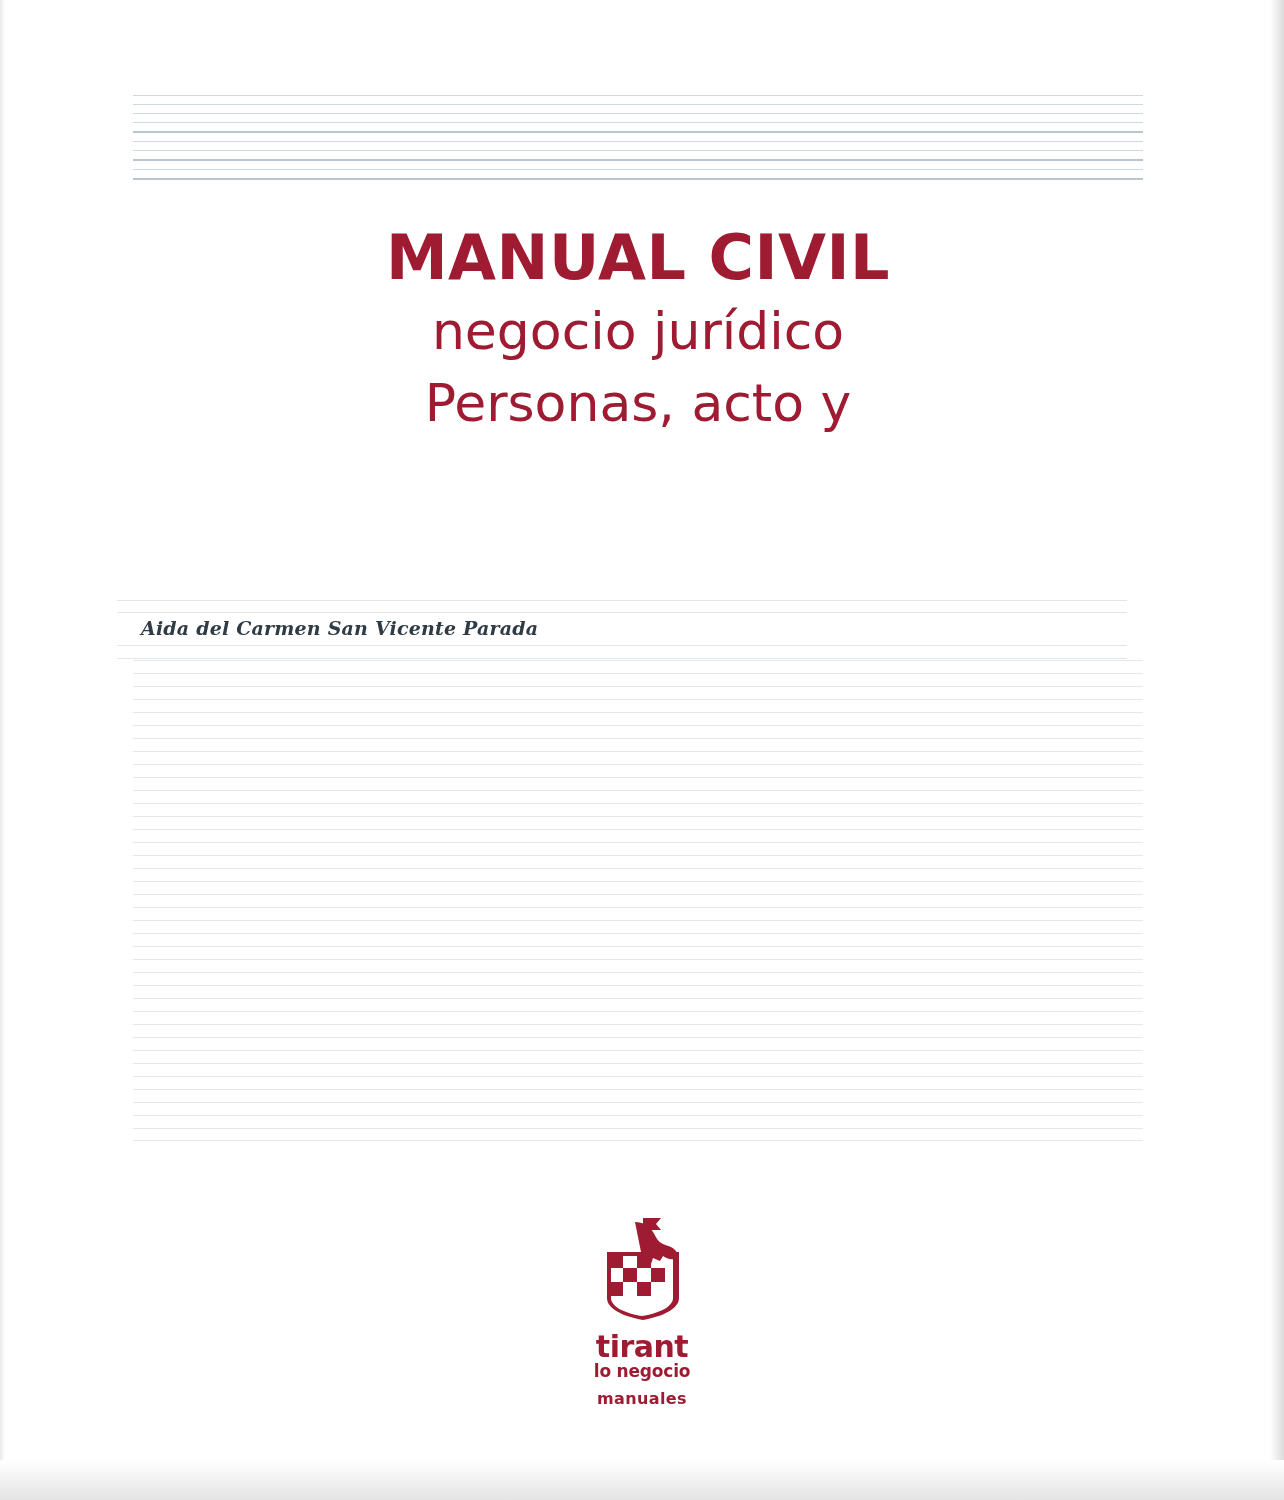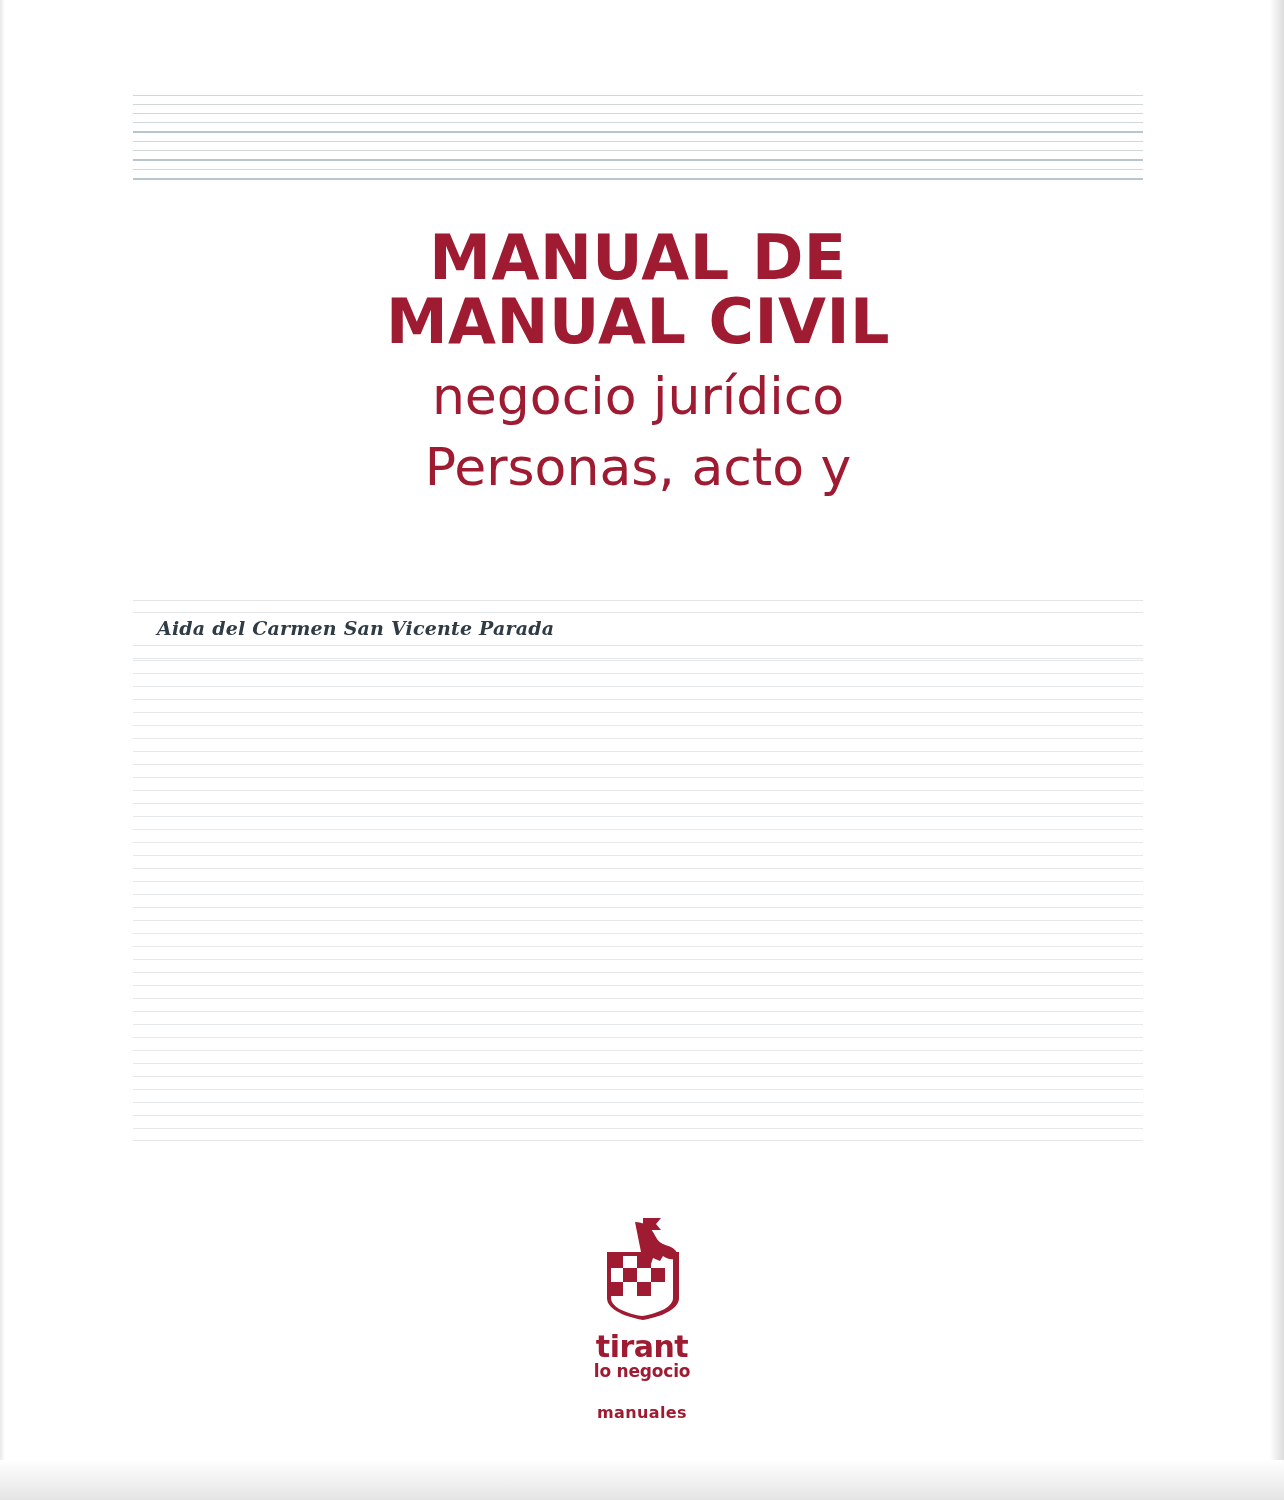--- a/index.html
+++ b/index.html
@@ -85,21 +85,21 @@
     font-family: "DejaVu Sans", sans-serif;
     font-weight: normal;
     font-size: 52px;
     line-height: 1.14;
     margin: 12px 0 0 0;
   }
 
   
   .author-band {
     position: absolute;
-    left: 133px;
+    left: 117px;
     top: 600px;
     width: 1010px;
     height: 60px;
   }
   .author-band .rule {
     position: absolute;
     left: 0;
     width: 100%;
     height: 1px;
     background: #e2e6e9;
@@ -161,21 +161,21 @@
     color: #9e1b32;
     line-height: 1.1;
     letter-spacing: -0.2px;
   }
   .collection {
     font-family: "DejaVu Sans", sans-serif;
     font-size: 16px;
     font-weight: bold;
     color: #9e1b32;
     letter-spacing: 0.4px;
-    margin-top: 22px;
+    margin-top: 8px;
   }
 </style>
 </head>
 <body>
 
 <div id="book-cover">
 
   <div class="scan-edge-left"></div>
   <div class="scan-edge-right"></div>
   <div class="scan-edge-bottom"></div>
@@ -187,21 +187,20 @@
     <div class="rule" style="top:27px;"></div>
     <div class="rule thick" style="top:36px;"></div>
     <div class="rule" style="top:46px;"></div>
     <div class="rule" style="top:55px;"></div>
     <div class="rule thick" style="top:64px;"></div>
     <div class="rule" style="top:74px;"></div>
     <div class="rule thick" style="top:83px;"></div>
   </div>
 
   <div class="title-block">
-    <div class="main-title">MANUAL DE</div>
     <div class="main-title">MANUAL CIVIL</div>
     <div class="sub-title">negocio jurídico</div>
     <div class="sub-title">Personas, acto y</div>
   </div>
 
   <div class="author-band">
     <div class="rule" style="top:0px;"></div>
     <div class="rule" style="top:12px;"></div>
     <div class="rule" style="top:45px;"></div>
     <div class="rule" style="top:58px;"></div>

